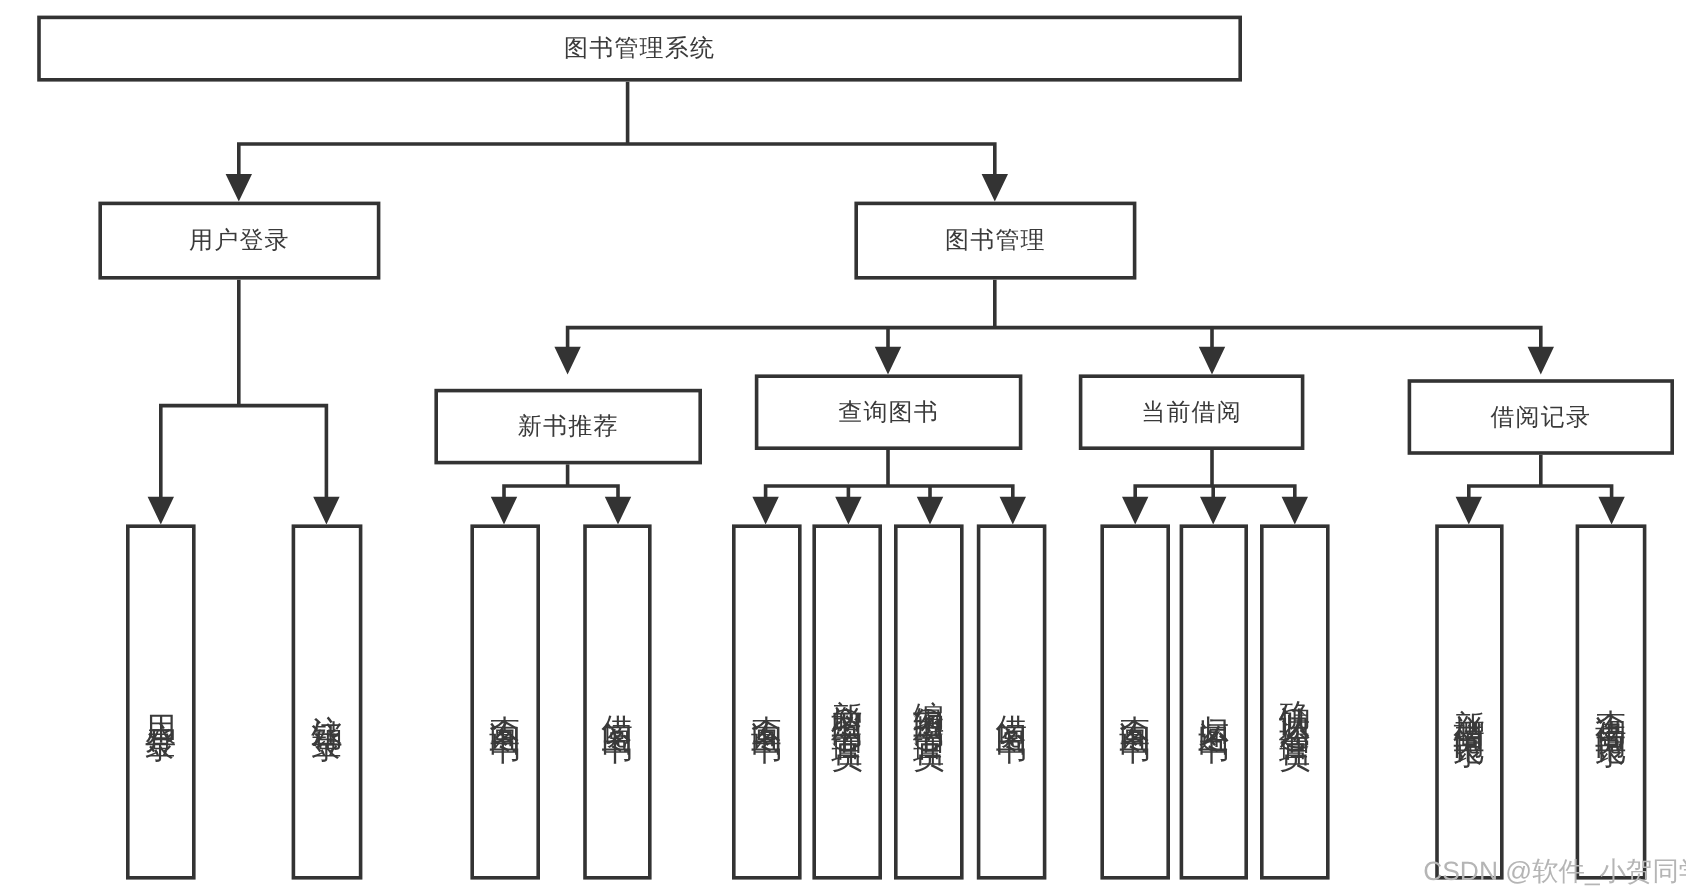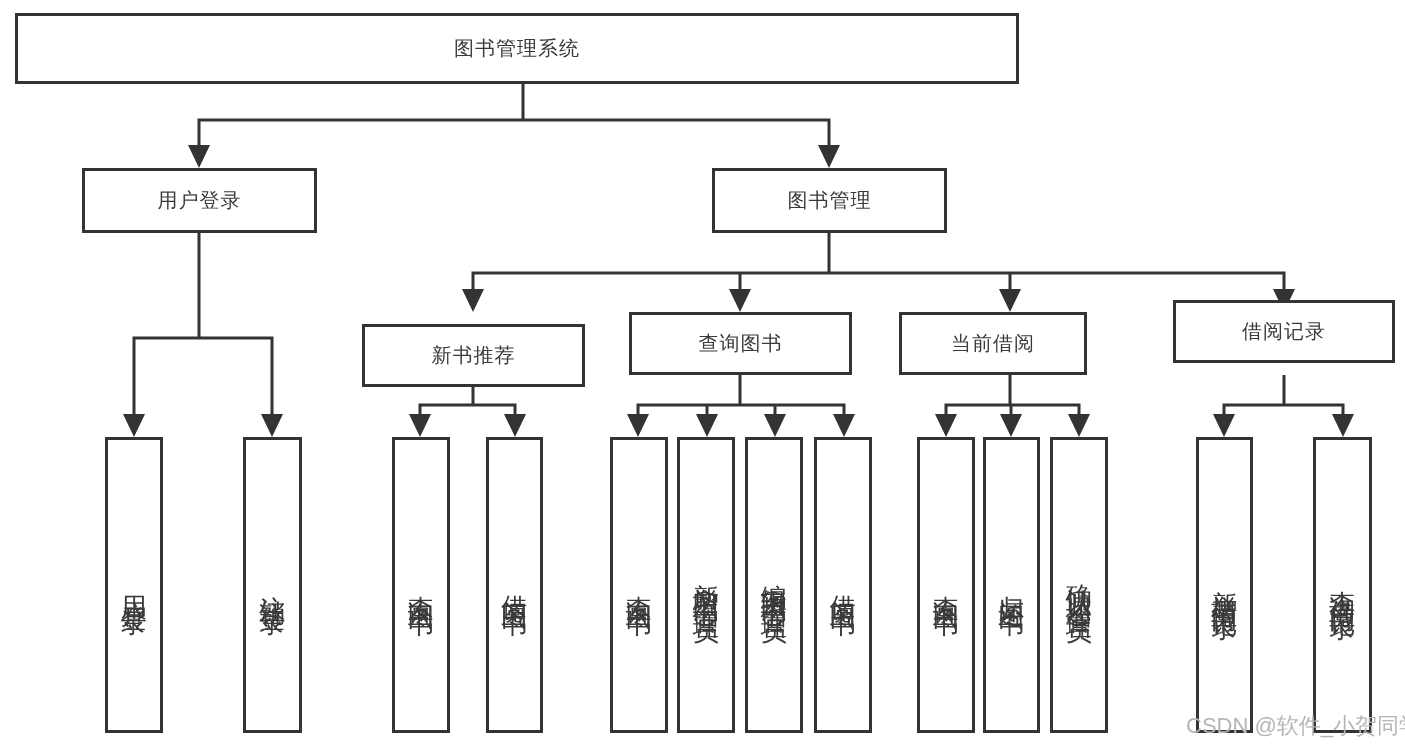--- a/index.html
+++ b/index.html
@@ -67,41 +67,41 @@
              M999 289 L1021 289 L1010 312 Z M1273 289 L1295 289 L1284 312 Z
              M123 414 L145 414 L134 437 Z M261 414 L283 414 L272 437 Z
              M409 414 L431 414 L420 437 Z M504 414 L526 414 L515 437 Z
              M627 414 L649 414 L638 437 Z M696 414 L718 414 L707 437 Z
              M764 414 L786 414 L775 437 Z M833 414 L855 414 L844 437 Z
              M935 414 L957 414 L946 437 Z M1000 414 L1022 414 L1011 437 Z
              M1068 414 L1090 414 L1079 437 Z
              M1213 414 L1235 414 L1224 437 Z M1332 414 L1354 414 L1343 437 Z" fill="#333333" stroke="none"></path>
   </svg>
 
-  <div class="box hbox" style="left:15px;top:13px;width:1004px;height:71px;">
+  <div class="box hbox" style="left:31px;top:13px;width:1004px;height:55px;">
     <span>图书管理系统</span>
   </div>
 
   <div class="box hbox" style="left:82px;top:168px;width:235px;height:65px;">
     <span>用户登录</span>
   </div>
   <div class="box hbox" style="left:712px;top:168px;width:235px;height:65px;">
     <span>图书管理</span>
   </div>
 
   <div class="box hbox" style="left:362px;top:312px;width:223px;height:63px;margin-top:12px;">
     <span>新书推荐</span>
   </div>
   <div class="box hbox" style="left:629px;top:312px;width:223px;height:63px;">
     <span>查询图书</span>
   </div>
   <div class="box hbox" style="left:899px;top:312px;width:188px;height:63px;">
     <span>当前借阅</span>
   </div>
-  <div class="box hbox" style="left:1173px;top:300px;width:222px;height:63px;">
+  <div class="box hbox" style="left:1173px;top:316px;width:222px;height:63px;">
     <span>借阅记录</span>
   </div>
 
   <div class="box leaf" style="left:105px;top:437px;width:58px;height:296px;">
     <span>用户登录</span>
   </div>
   <div class="box leaf" style="left:243px;top:437px;width:59px;height:296px;">
     <span>注销登录</span>
   </div>
 

